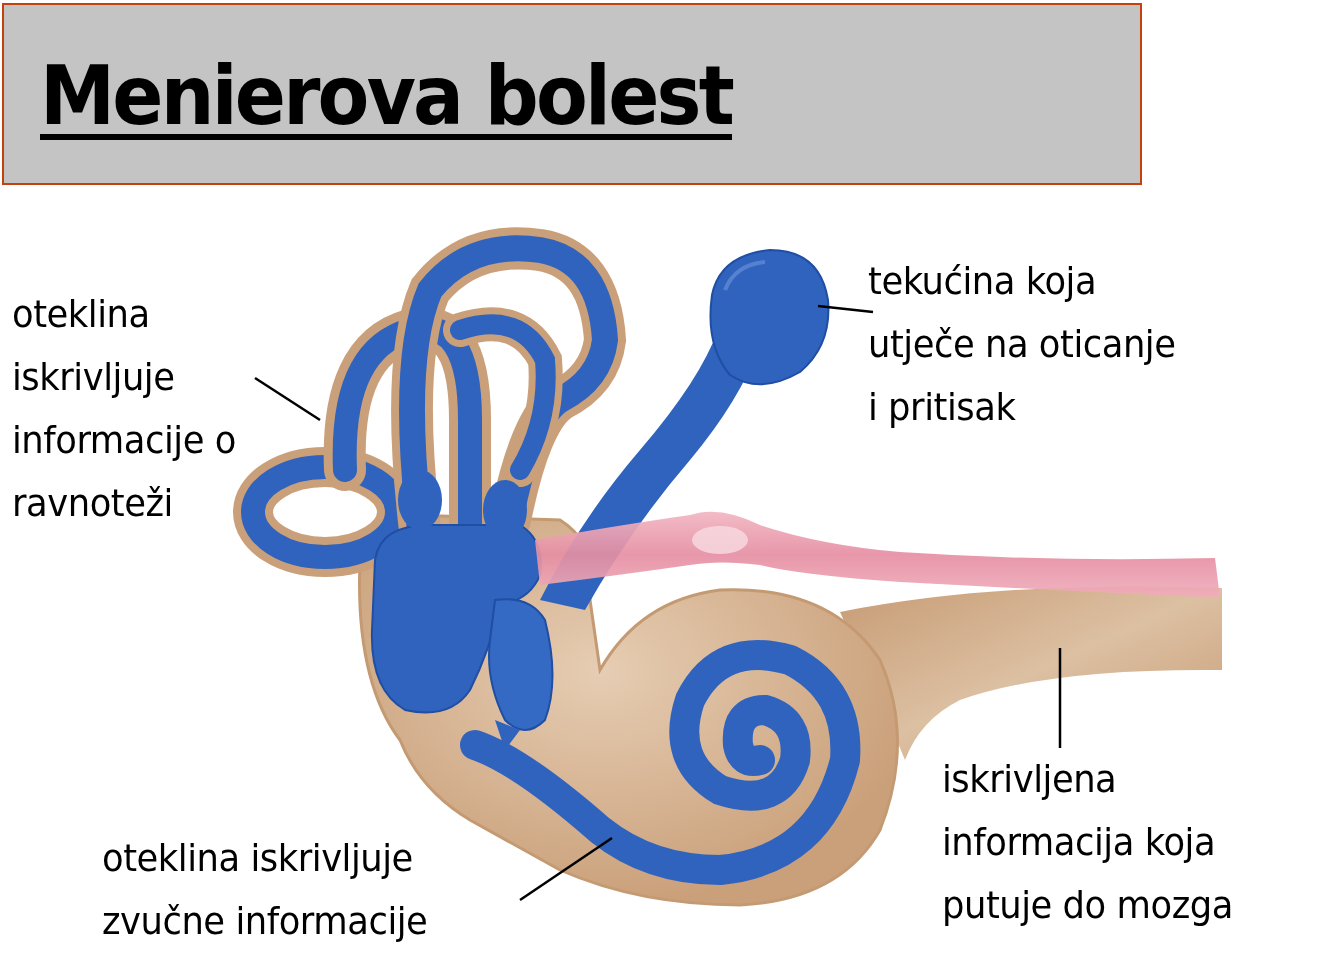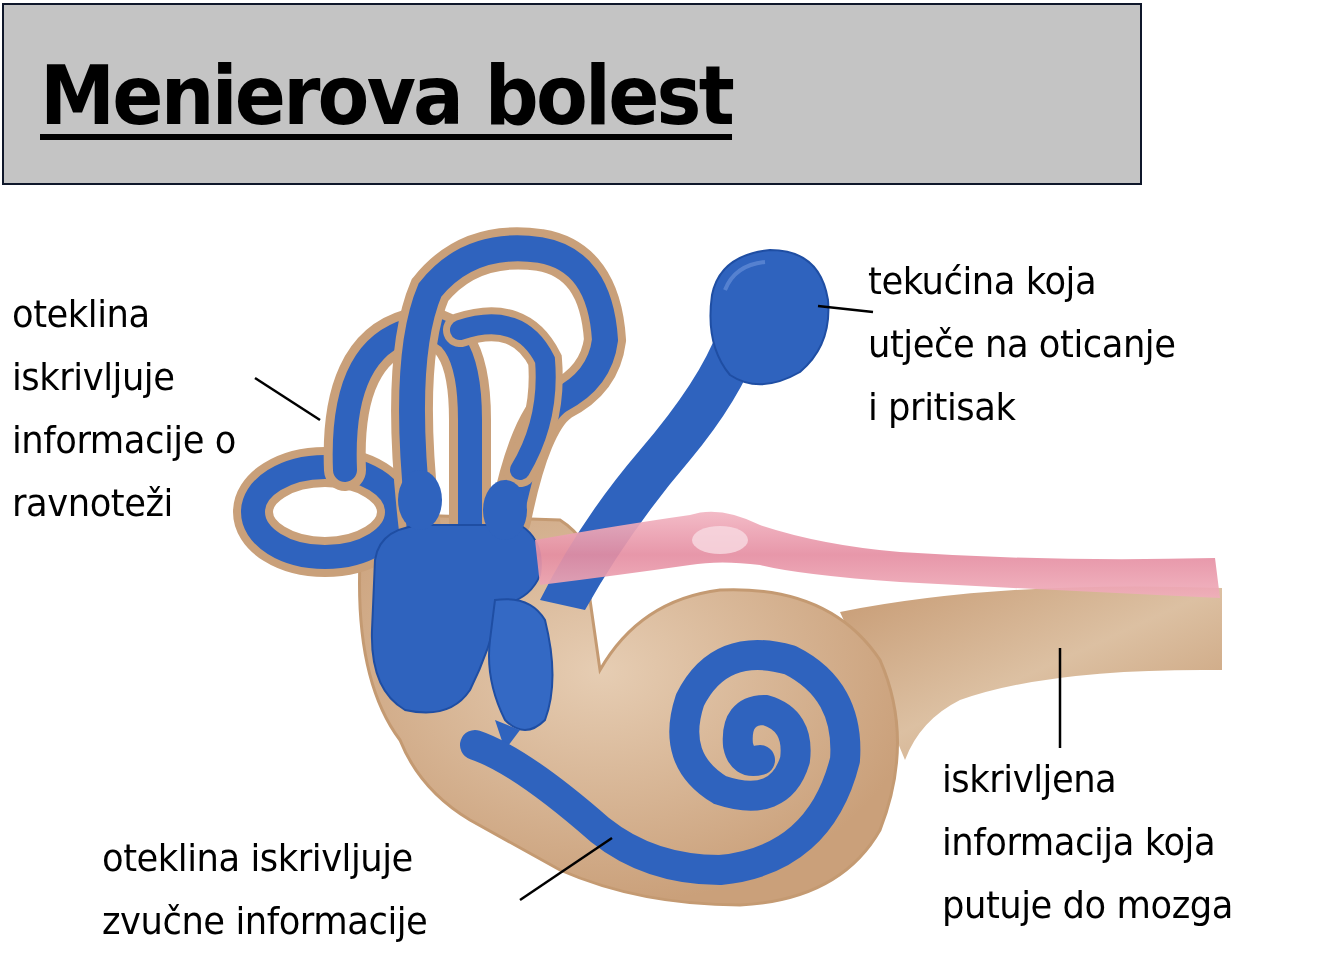--- a/index.html
+++ b/index.html
@@ -1,19 +1,19 @@
 <!DOCTYPE html>
 <html><head>
   <meta charset="utf-8">
   <style>
     html, body { margin: 0; padding: 0; background: #ffffff; }
     body { width: 1322px; height: 962px; position: relative; overflow: hidden;
            font-family: "DejaVu Sans", "Liberation Sans", sans-serif; color: #000; }
     .title-box { position: absolute; left: 2px; top: 3px; width: 1140px; height: 182px;
-                 background: #c4c4c4; border: 2px solid #0f172a; box-sizing: border-box; text-decoration: underline; }
+                 background: #c4c4c4; border: 2px solid #c2410c; box-sizing: border-box; text-decoration: underline; }
     .title-text { position: absolute; left: 36px; top: 50px; font-family: "DejaVu Sans", sans-serif;
                   font-weight: bold; font-size: 82px; letter-spacing: -3px; line-height: 1;
                   text-decoration: underline; text-decoration-thickness: 6px; text-underline-offset: 10px;
                   transform: scaleX(0.92); transform-origin: left center; }
     .label { position: absolute; font-size: 38px; line-height: 63px; font-family: "DejaVu Sans", sans-serif;
              letter-spacing: -0.5px; transform: scaleX(0.93); transform-origin: left top; white-space: nowrap; }
     .illustration { position: absolute; left: 0; top: 0; width: 1322px; height: 962px; }
   </style>
 </head>
 <body>

